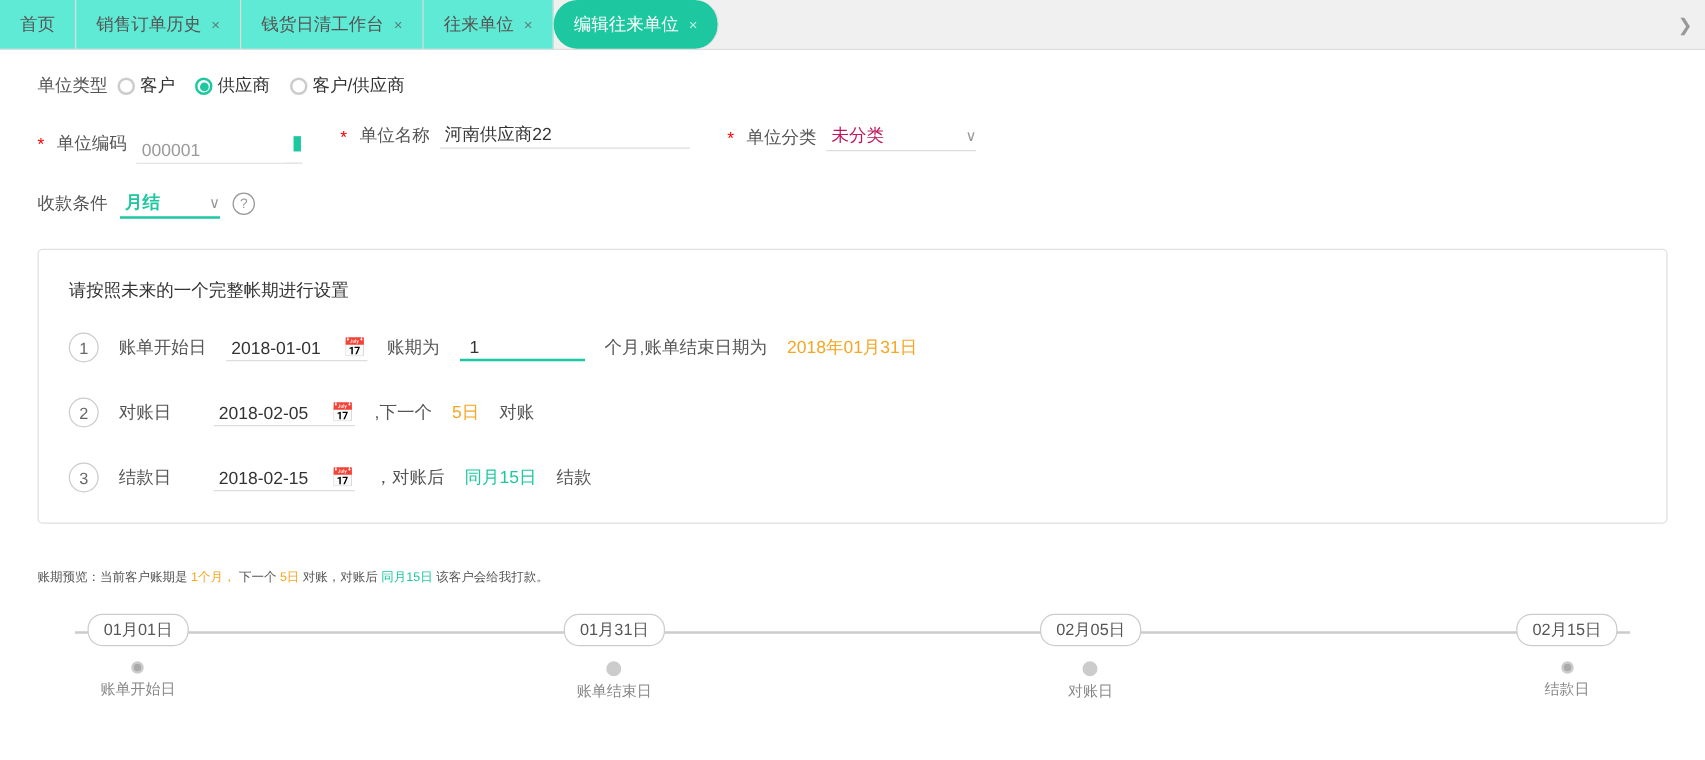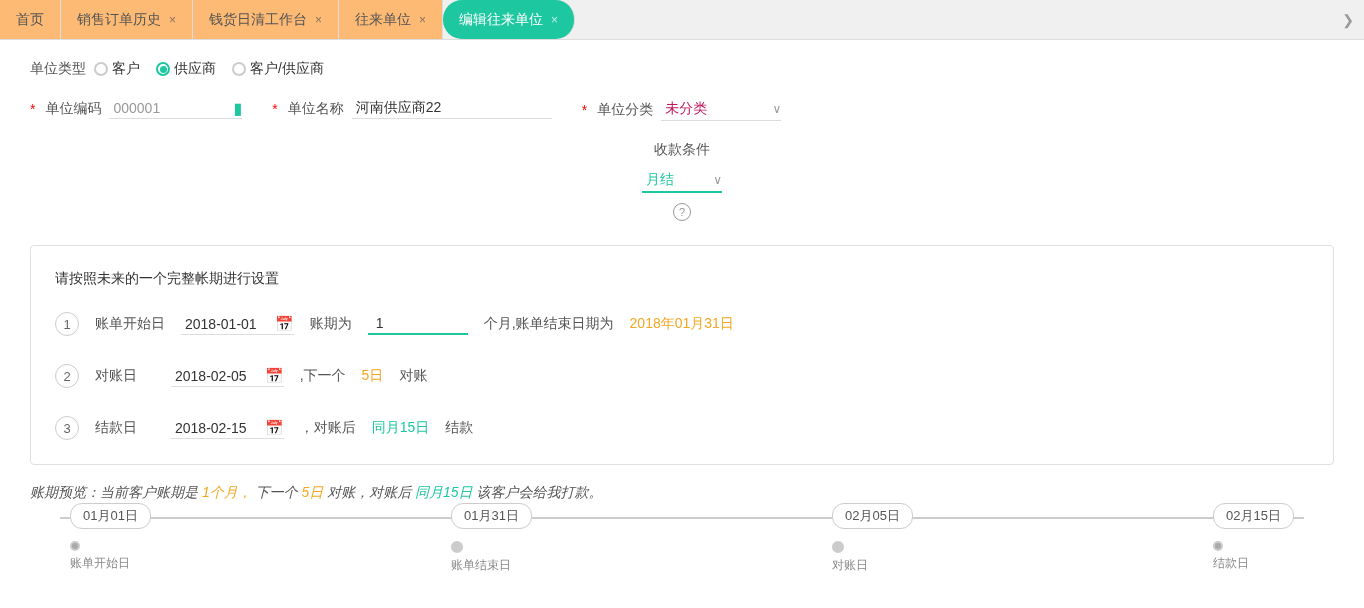--- a/index.html
+++ b/index.html
@@ -17,21 +17,21 @@
     .tab {
       display: flex;
       align-items: center;
       padding: 0 16px;
       cursor: pointer;
       font-size: 14px;
       color: #555;
       border-right: 1px solid #ddd;
       gap: 8px;
       white-space: nowrap;
-      background: #fdba74;
+      background: #5eead4;
     }
     .tab.active {
       background: #1dc8a0;
       color: #fff;
       border-radius: 19px;
     }
     .tab .close-btn {
       font-size: 12px;
       opacity: 0.7;
       cursor: pointer;
@@ -148,51 +148,51 @@
       color: #999;
       font-size: 12px;
     }
 
     
     .payment-row {
       display: flex;
       align-items: center;
       gap: 10px;
       margin-bottom: 24px;
-      flex-direction: column;
     }
     .payment-select {
       display: flex;
       align-items: center;
       border-bottom: 2px solid #1dc8a0;
       gap: 4px;
       min-width: 80px;
     }
     .payment-select .select-value {
       color: #1dc8a0;
-      font-weight: 400;
+      font-weight: 700;
     }
     .help-icon {
       width: 18px;
       height: 18px;
       border-radius: 50%;
       border: 1px solid #999;
       display: flex;
       align-items: center;
       justify-content: center;
       color: #999;
       font-size: 11px;
       cursor: pointer;
     }
 
     
     .settings-card {
       border: 1px solid #e0e0e0;
       border-radius: 4px;
       padding: 24px;
+      margin-bottom: 20px;
     }
     .settings-title {
       font-size: 14px;
       color: #333;
       margin-bottom: 24px;
     }
     .setting-row {
       display: flex;
       align-items: center;
       margin-bottom: 28px;
@@ -253,24 +253,24 @@
       padding: 2px 8px;
       text-align: left;
       color: #333;
     }
 
     
     .preview-section {
       padding: 16px 0;
     }
     .preview-text {
-      font-size: 14px;
-      color: #555;
+      font-size: 10px;
+      color: #555;
+      margin-bottom: 20px;
       line-height: 1.6;
-      font-style: italic;
     }
     .timeline-line {
       position: absolute;
       top: 14px;
       left: 30px;
       right: 30px;
       height: 2px;
       background: #ccc;
       z-index: 0;
     }
@@ -278,21 +278,21 @@
       display: flex;
       align-items: flex-start;
       justify-content: space-between;
       width: 100%;
       position: relative;
       z-index: 1;
     }
     .timeline-item {
       display: flex;
       flex-direction: column;
-      align-items: flex-start;
+      align-items: center;
       gap: 4px;
     }
     .timeline-dot {
       width: 12px;
       height: 12px;
       border-radius: 50%;
       background: #ccc;
       border: 2px solid #ccc;
       margin-top: 8px;
     }
@@ -362,21 +362,21 @@
         </div>
       </div>
     </div>
   </div>
 
   <div class="form-row">
     <div class="form-group">
       <span class="required-star">*</span>
       <span class="form-label">单位编码</span>
       <div class="input-with-icon">
-        <input type="text" class="code" value="000001" style="border: none; outline: none; font-size: 14px; color: rgb(153, 153, 153); width: 120px; padding: 2px 4px;">
+        <input type="text" class="code" value="000001" style="border: none; outline: none; font-size: 14px; color: rgb(153, 153, 153); width: 120px; padding: 2px 4px; margin-top: 12px;">
         <span class="icon-btn">▮</span>
       </div>
     </div>
     <div class="form-group">
       <span class="required-star">*</span>
       <span class="form-label">单位名称</span>
       <input type="text" class="form-input" value="河南供应商22" style="border-top: none; border-right: none; border-left: none; border-image: initial; border-bottom: 1px solid rgb(221, 221, 221); outline: none; font-size: 14px; width: 200px;">
     </div>
     <div class="form-group">
       <span class="required-star">*</span>

